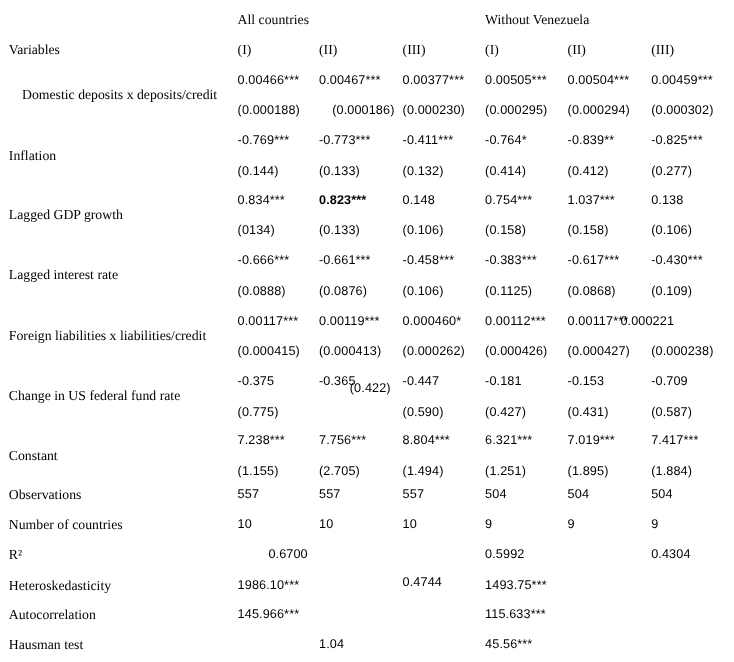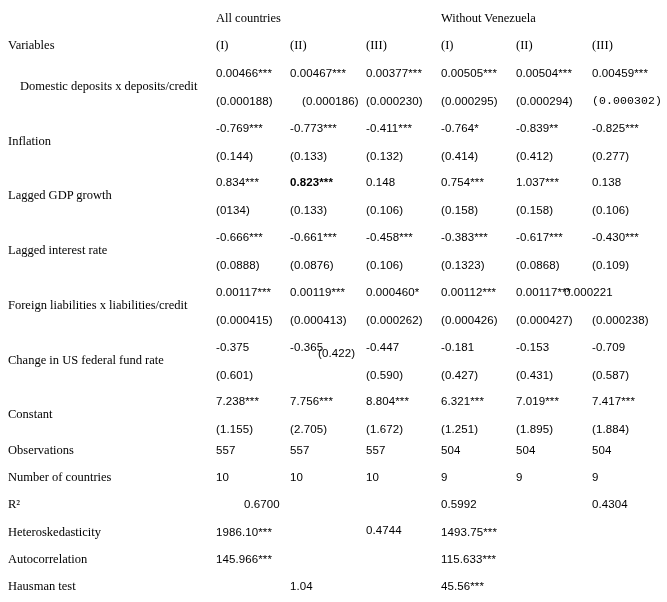--- a/index.html
+++ b/index.html
@@ -34,21 +34,21 @@
     <span class="t num" style="left: 216px; top: 94px;">(0.000188)</span>
     <span class="t num" style="left: 290px; top: 66px;">0.00467***</span>
     <span class="t num" style="left: 302px; top: 94px;">(0.000186)</span>
     <span class="t num" style="left: 366px; top: 66px;">0.00377***</span>
     <span class="t num" style="left: 366px; top: 94px;">(0.000230)</span>
     <span class="t num" style="left: 441px; top: 66px;">0.00505***</span>
     <span class="t num" style="left: 441px; top: 94px;">(0.000295)</span>
     <span class="t num" style="left: 516px; top: 66px;">0.00504***</span>
     <span class="t num" style="left: 516px; top: 94px;">(0.000294)</span>
     <span class="t num" style="left: 592px; top: 66px;">0.00459***</span>
-    <span class="t num" style="left: 592px; top: 94px; font-family: Liberation Mono, monospace;">(0.000302)</span>
+    <span class="t num" style="left: 592px; top: 94px;">(0.000302)</span>
     <span class="t lbl" style="left: 8px; top: 133.7px;">Inflation</span>
     <span class="t num" style="left: 216px; top: 120.7px;">-0.769***</span>
     <span class="t num" style="left: 216px; top: 148.7px;">(0.144)</span>
     <span class="t num" style="left: 290px; top: 120.7px;">-0.773***</span>
     <span class="t num" style="left: 290px; top: 148.7px;">(0.133)</span>
     <span class="t num" style="left: 366px; top: 120.7px;">-0.411***</span>
     <span class="t num" style="left: 366px; top: 148.7px;">(0.132)</span>
     <span class="t num" style="left: 441px; top: 120.7px;">-0.764*</span>
     <span class="t num" style="left: 441px; top: 148.7px;">(0.414)</span>
     <span class="t num" style="left: 516px; top: 120.7px;">-0.839**</span>
@@ -69,58 +69,58 @@
     <span class="t num" style="left: 592px; top: 175.4px;">0.138</span>
     <span class="t num" style="left: 592px; top: 203.4px;">(0.106)</span>
     <span class="t lbl" style="left: 8px; top: 243.1px;">Lagged interest rate</span>
     <span class="t num" style="left: 216px; top: 230.1px;">-0.666***</span>
     <span class="t num" style="left: 216px; top: 258.1px;">(0.0888)</span>
     <span class="t num" style="left: 290px; top: 230.1px;">-0.661***</span>
     <span class="t num" style="left: 290px; top: 258.1px;">(0.0876)</span>
     <span class="t num" style="left: 366px; top: 230.1px;">-0.458***</span>
     <span class="t num" style="left: 366px; top: 258.1px;">(0.106)</span>
     <span class="t num" style="left: 441px; top: 230.1px;">-0.383***</span>
-    <span class="t num" style="left: 441px; top: 258.1px;">(0.1323)</span>
+    <span class="t num" style="left: 441px; top: 258.1px;">(0.1125)</span>
     <span class="t num" style="left: 516px; top: 230.1px;">-0.617***</span>
     <span class="t num" style="left: 516px; top: 258.1px;">(0.0868)</span>
     <span class="t num" style="left: 592px; top: 230.1px;">-0.430***</span>
     <span class="t num" style="left: 592px; top: 258.1px;">(0.109)</span>
     <span class="t lbl" style="left: 8px; top: 297.8px;">Foreign liabilities x liabilities/credit</span>
     <span class="t num" style="left: 216px; top: 284.8px;">0.00117***</span>
     <span class="t num" style="left: 216px; top: 312.8px;">(0.000415)</span>
     <span class="t num" style="left: 290px; top: 284.8px;">0.00119***</span>
     <span class="t num" style="left: 290px; top: 312.8px;">(0.000413)</span>
     <span class="t num" style="left: 366px; top: 284.8px;">0.000460*</span>
     <span class="t num" style="left: 366px; top: 312.8px;">(0.000262)</span>
     <span class="t num" style="left: 441px; top: 284.8px;">0.00112***</span>
     <span class="t num" style="left: 441px; top: 312.8px;">(0.000426)</span>
     <span class="t num" style="left: 516px; top: 284.8px;">0.00117***</span>
     <span class="t num" style="left: 516px; top: 312.8px;">(0.000427)</span>
     <span class="t num" style="left: 564px; top: 284.8px;">0.000221</span>
     <span class="t num" style="left: 592px; top: 312.8px;">(0.000238)</span>
     <span class="t lbl" style="left: 8px; top: 352.5px;">Change in US federal fund rate</span>
     <span class="t num" style="left: 216px; top: 339.5px;">-0.375</span>
-    <span class="t num" style="left: 216px; top: 367.5px;">(0.601)</span>
+    <span class="t num" style="left: 216px; top: 367.5px;">(0.775)</span>
     <span class="t num" style="left: 290px; top: 339.5px;">-0.365</span>
     <span class="t num" style="left: 290px; top: 346px; margin-left: 28px;">(0.422)</span>
     <span class="t num" style="left: 366px; top: 339.5px;">-0.447</span>
     <span class="t num" style="left: 366px; top: 367.5px;">(0.590)</span>
     <span class="t num" style="left: 441px; top: 339.5px;">-0.181</span>
     <span class="t num" style="left: 441px; top: 367.5px;">(0.427)</span>
     <span class="t num" style="left: 516px; top: 339.5px;">-0.153</span>
     <span class="t num" style="left: 516px; top: 367.5px;">(0.431)</span>
     <span class="t num" style="left: 592px; top: 339.5px;">-0.709</span>
     <span class="t num" style="left: 592px; top: 367.5px;">(0.587)</span>
     <span class="t lbl" style="left: 8px; top: 407.2px;">Constant</span>
     <span class="t num" style="left: 216px; top: 394.2px;">7.238***</span>
     <span class="t num" style="left: 216px; top: 422.2px;">(1.155)</span>
     <span class="t num" style="left: 290px; top: 394.2px;">7.756***</span>
     <span class="t num" style="left: 290px; top: 422.2px;">(2.705)</span>
     <span class="t num" style="left: 366px; top: 394.2px;">8.804***</span>
-    <span class="t num" style="left: 366px; top: 422.2px;">(1.672)</span>
+    <span class="t num" style="left: 366px; top: 422.2px;">(1.494)</span>
     <span class="t num" style="left: 441px; top: 394.2px;">6.321***</span>
     <span class="t num" style="left: 441px; top: 422.2px;">(1.251)</span>
     <span class="t num" style="left: 516px; top: 394.2px;">7.019***</span>
     <span class="t num" style="left: 516px; top: 422.2px;">(1.895)</span>
     <span class="t num" style="left: 592px; top: 394.2px;">7.417***</span>
     <span class="t num" style="left: 592px; top: 422.2px;">(1.884)</span>
   </div>
 <div id="stats">
     <span class="t lbl" style="left: 8px; top: 443px;">Observations</span>
     <span class="t num" style="left: 216px; top: 443px;">557</span>

